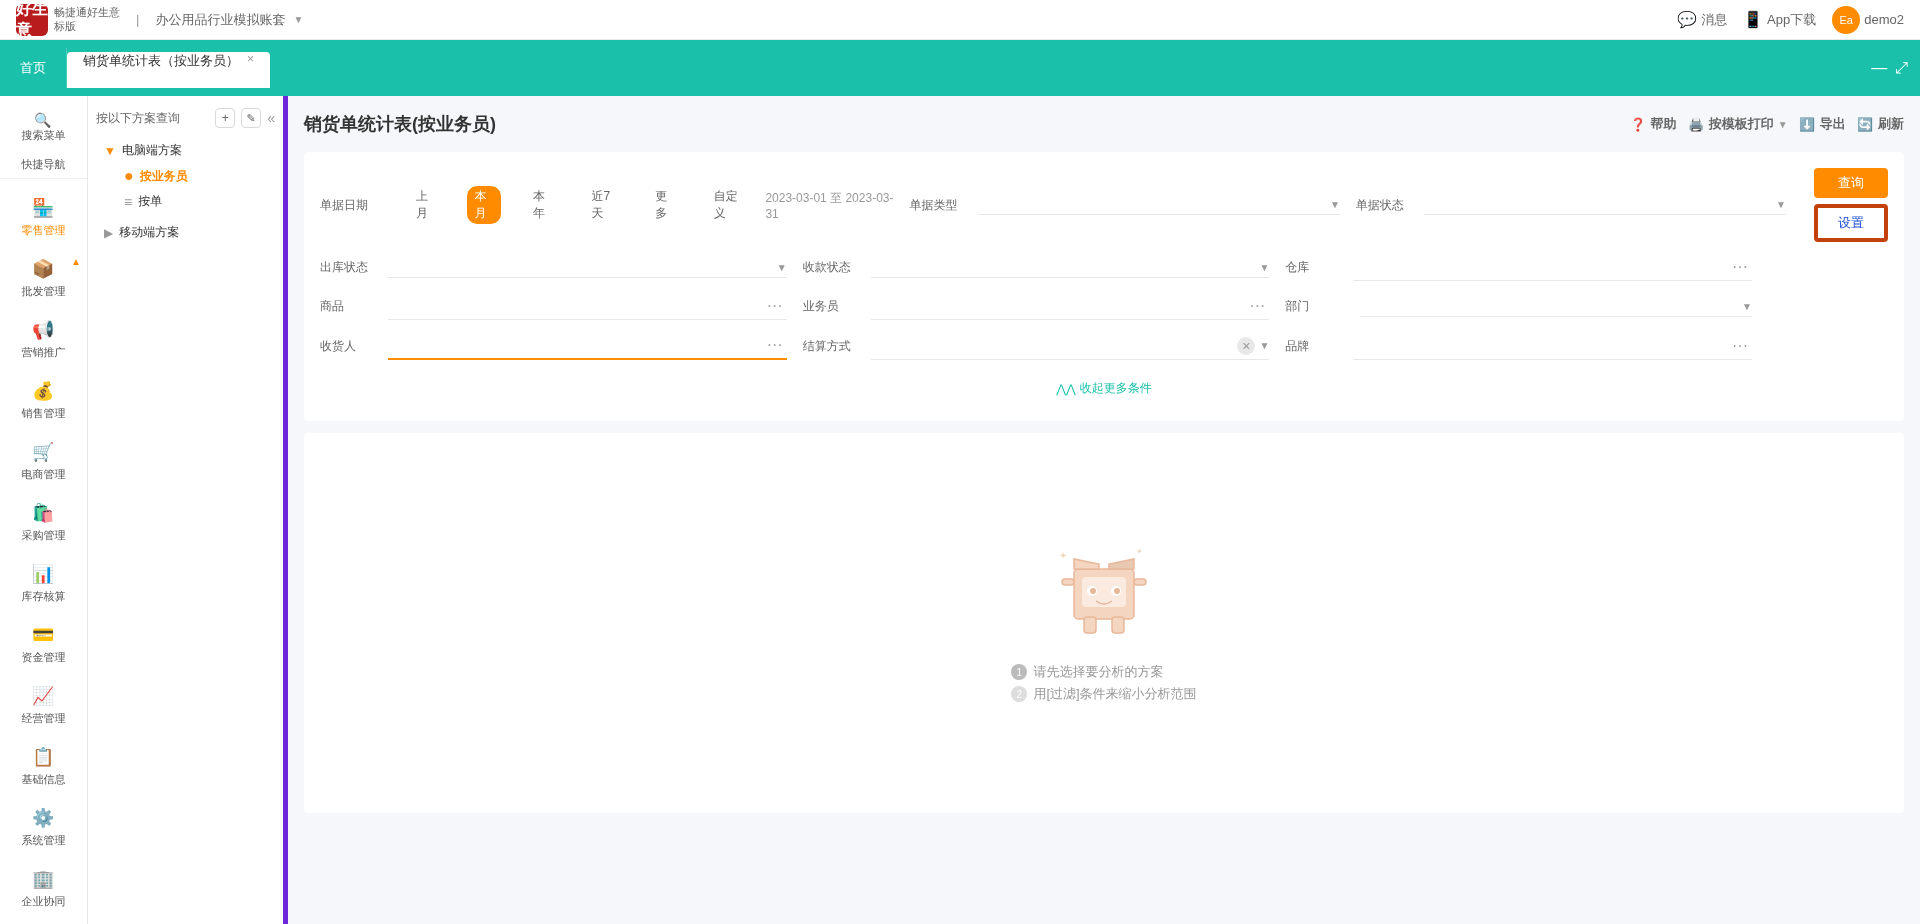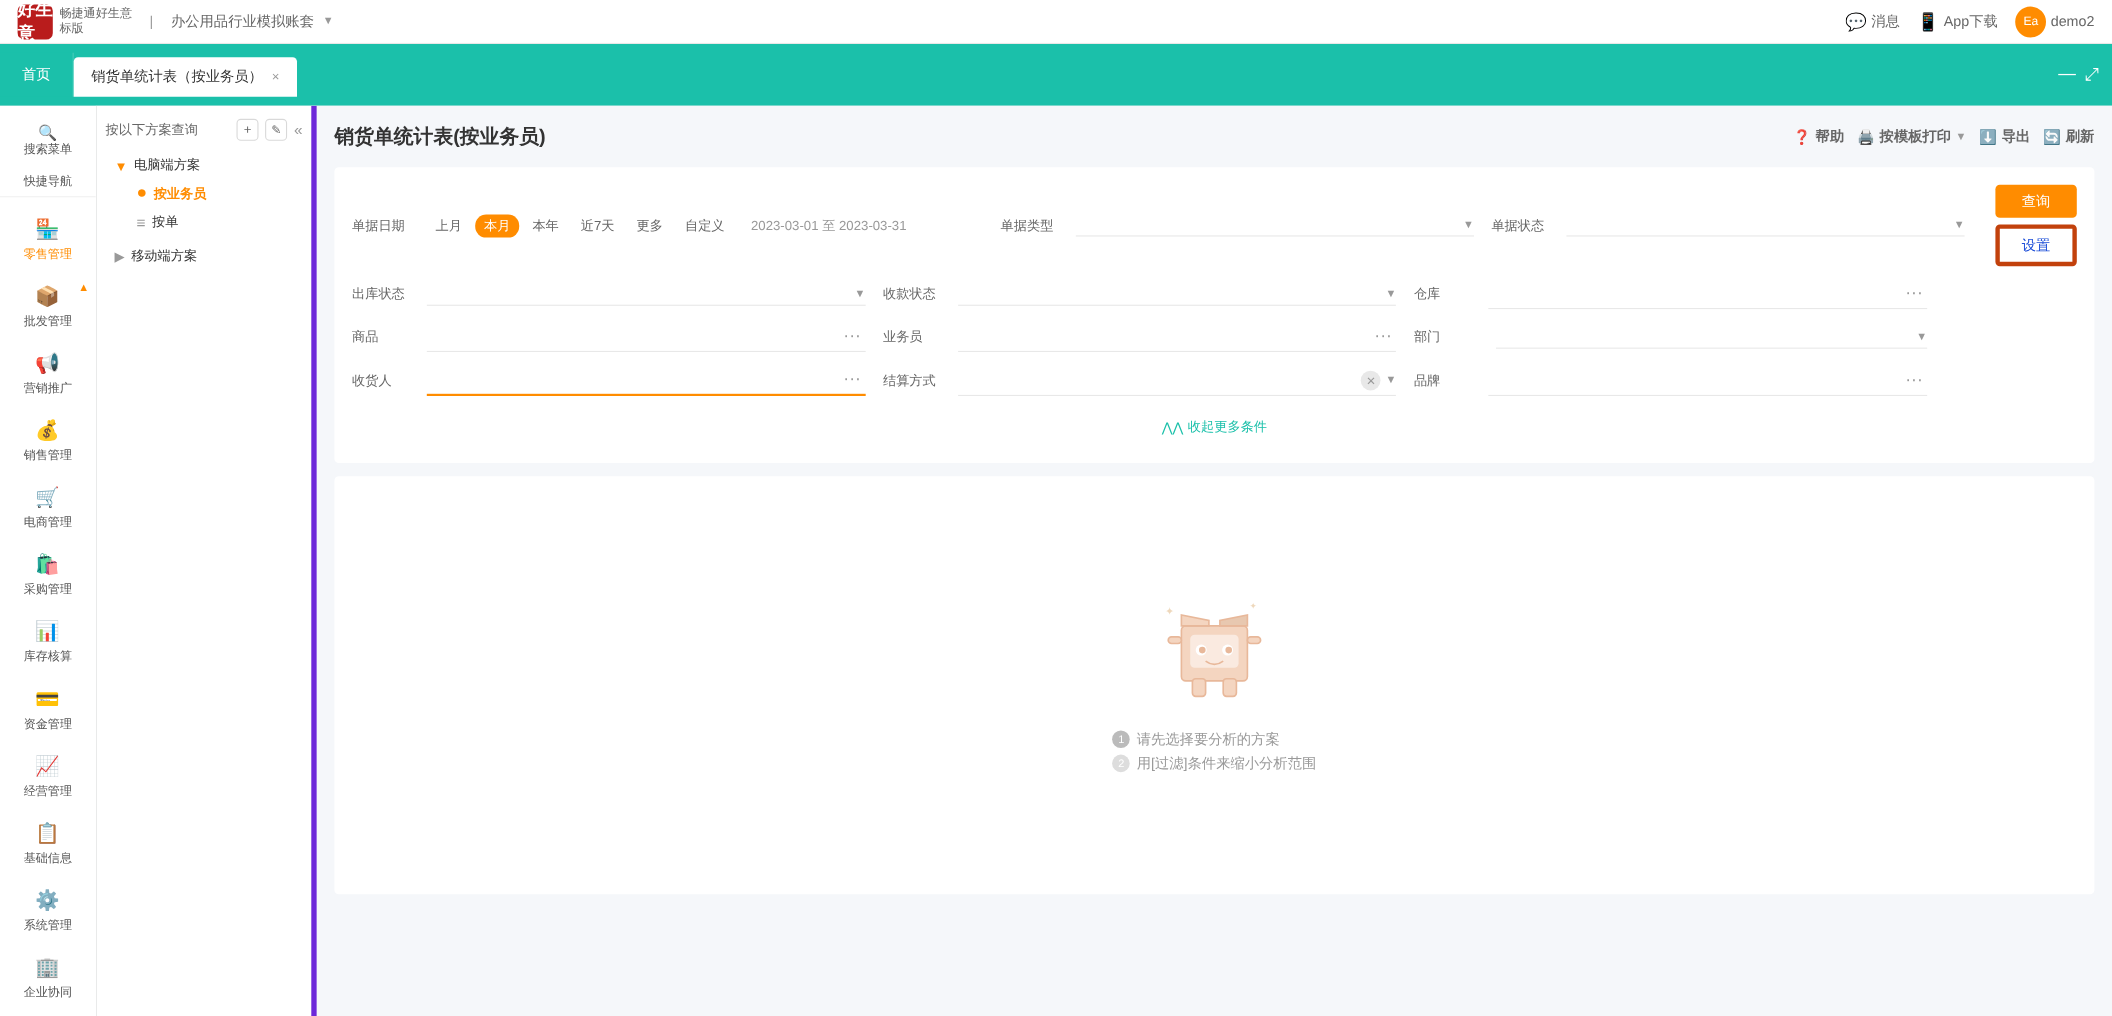--- a/index.html
+++ b/index.html
@@ -12,21 +12,21 @@
     .logo-icon { width: 32px; height: 32px; background: #b91c1c; border-radius: 6px; display: flex; align-items: center; justify-content: center; color: white; font-size: 16px; font-weight: bold; }
     .logo-text { font-size: 11px; color: #666; line-height: 1.2; }
     .topbar-center { display: flex; align-items: center; gap: 8px; color: #666; font-size: 13px; }
     .topbar-right { display: flex; align-items: center; gap: 16px; color: #666; font-size: 13px; }
     .topbar-right-item { display: flex; align-items: center; gap: 4px; cursor: pointer; }
     .avatar { width: 28px; height: 28px; border-radius: 50%; background: #ff8c00; display: flex; align-items: center; justify-content: center; color: white; font-size: 11px; overflow: hidden; }
 
     
     .tabbar { background: #1bc0aa; height: 56px; display: flex; align-items: center; padding: 0 0 0 0; flex-shrink: 0; }
     .tab-home { background: #1bc0aa; color: white; padding: 0 20px; height: 40px; display: flex; align-items: center; cursor: pointer; font-size: 13px; border-right: 1px solid rgba(255,255,255,0.2); }
-    .tab-active { background: white; color: #333; height: 36px; margin-top: 4px; border-radius: 4px 4px 0 0; padding: 0 16px; display: flex; align-items: center; gap: 8px; cursor: pointer; font-size: 13px; }
+    .tab-active { background: white; color: #333; height: 36px; margin-top: 4px; border-radius: 4px 4px 0 0; padding: 0 16px; display: flex; gap: 8px; cursor: pointer; font-size: 13px; }
     .tab-close { color: #999; cursor: pointer; font-size: 12px; }
     .tab-spacer { flex: 1; }
     .tab-actions { display: flex; align-items: center; gap: 8px; padding-right: 12px; color: white; }
 
     
     .main-layout { display: flex; flex: 1; overflow: hidden; }
 
     
     .sidebar { width: 88px; background: #fff; border-right: 1px solid #e8e8e8; display: flex; flex-direction: column; align-items: center; padding-top: 8px; flex-shrink: 0; overflow-y: auto; }
     .sidebar-item { width: 100%; display: flex; flex-direction: column; align-items: center; padding: 10px 4px; cursor: pointer; font-size: 12px; color: #555; gap: 4px; }
@@ -55,21 +55,21 @@
     .main-content { flex: 1; background: #f5f7fa; padding: 16px; overflow-y: auto; }
     .page-title { font-size: 18px; font-weight: bold; color: #333; margin-bottom: 16px; display: flex; align-items: center; justify-content: space-between; }
     .page-title-actions { display: flex; align-items: center; gap: 12px; font-size: 13px; color: #666; }
     .title-action { display: flex; align-items: center; gap: 4px; cursor: pointer; }
 
     
     .filter-panel { background: #fff; border-radius: 4px; padding: 16px; margin-bottom: 12px; }
     .filter-row { display: flex; align-items: center; margin-bottom: 12px; gap: 16px; }
     .filter-label { font-size: 12px; color: #666; white-space: nowrap; min-width: 60px; }
     .date-tabs { display: flex; gap: 4px; }
-    .date-tab { padding: 2px 8px; font-size: 12px; cursor: pointer; color: #666; border-radius: 2px; }
+    .date-tab { padding: 2px 8px; font-size: 12px; cursor: pointer; color: #666; border-radius: 2px; margin-left: 20px; }
     .date-tab.active-tab { background: #ff8c00; color: white; border-radius: 10px; }
     .date-range { font-size: 12px; color: #999; margin-left: 8px; }
     .dots-btn { color: #999; cursor: pointer; font-size: 16px; padding: 0 4px; }
     .x-btn { color: #999; cursor: pointer; font-size: 14px; width: 18px; height: 18px; background: #e8e8e8; border-radius: 50%; display: flex; align-items: center; justify-content: center; }
     .collapse-bar { display: flex; align-items: center; justify-content: center; padding: 8px; color: #1bc0aa; cursor: pointer; font-size: 12px; gap: 4px; }
 
     
     .query-btn { background: #ff8c00; color: white; border: none; padding: 6px 20px; border-radius: 4px; cursor: pointer; font-size: 13px; }
     .setting-btn { background: white; color: #1d4ed8; border: 4px solid #c2410c; padding: 6px 20px; border-radius: 4px; cursor: pointer; font-size: 13px; }
     .btn-group { display: flex; flex-direction: column; gap: 6px; margin-left: 12px; }

